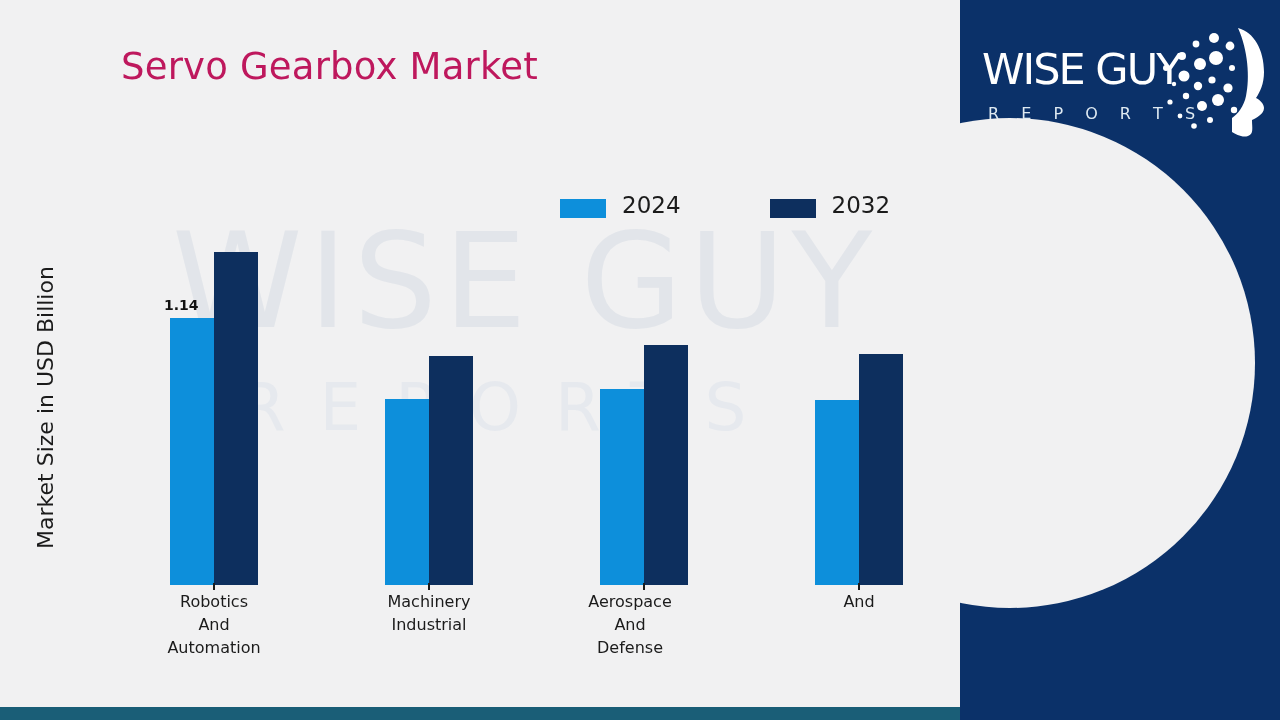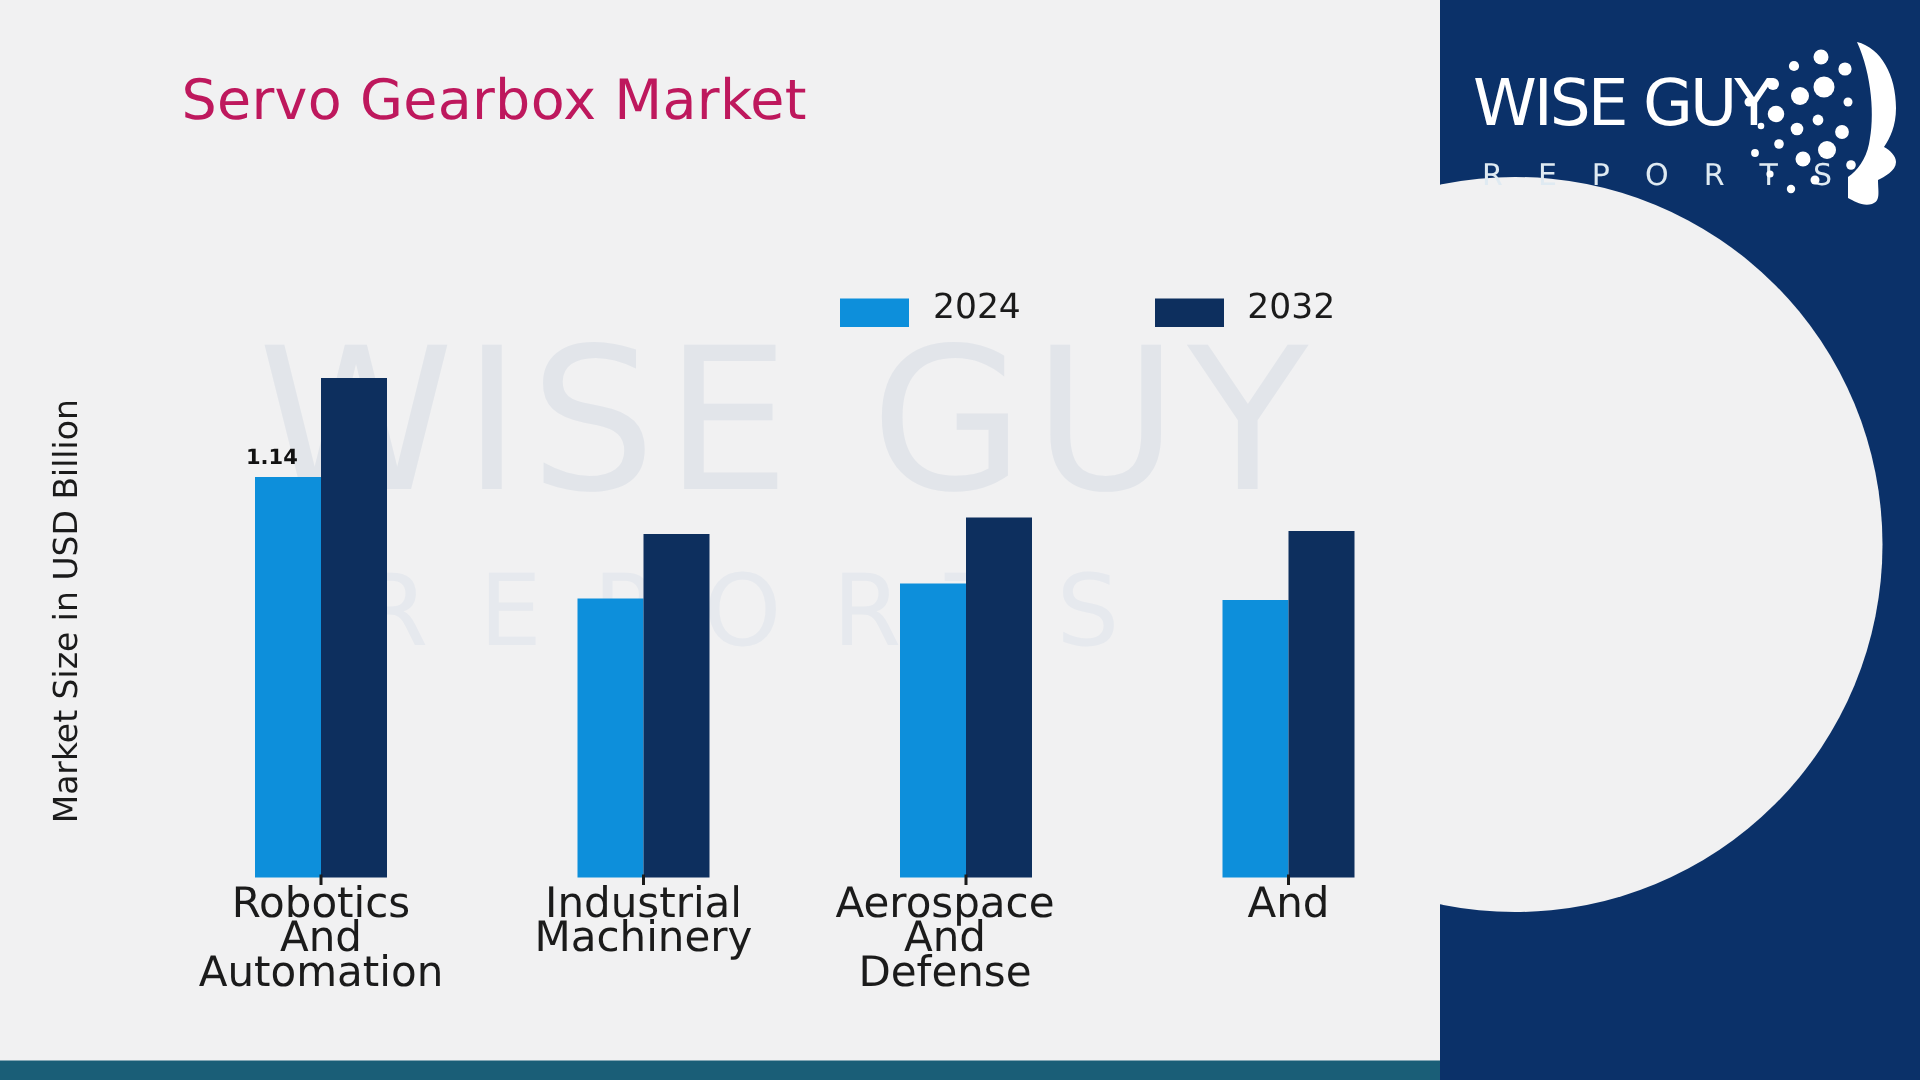--- a/index.html
+++ b/index.html
@@ -114,21 +114,21 @@
     font-size: 43px;
     font-weight: 400;
     color: #ffffff;
     letter-spacing: -2px;
     white-space: nowrap;
   }
   .brand-sub {
     position: absolute;
     left: 14px;
     top: 84px;
-    font-size: 20px;
+    font-size: 16px;
     font-weight: 400;
     color: #dfeaf2;
     letter-spacing: 8.5px;
     white-space: nowrap;
   }
   .brand-dots {
     position: absolute;
     left: 186px;
     top: 2px;
     width: 110px;
@@ -221,21 +221,21 @@
     top: 583px;
     width: 2px;
     height: 7px;
     background: #1b1b1b;
   }
   .cat-label {
     position: absolute;
     top: 590px;
     width: 230px;
     text-align: center;
-    font-size: 28px;
+    font-size: 16px;
     line-height: 23px;
     color: #1b1b1b;
   }
 </style>
 </head>
 <body>
 
 <div id="stage">
 
   <div class="watermark">
@@ -290,22 +290,22 @@
     <div class="tick" style="left:643px"></div>
     <div class="tick" style="left:858px"></div>
 
     <div class="cat-label" style="left:99px">
       <div>Robotics</div>
       <div>And</div>
       <div>Automation</div>
     </div>
 
     <div class="cat-label" style="left:314px">
+      <div>Machinery</div>
       <div>Industrial</div>
-      <div>Machinery</div>
     </div>
 
     <div class="cat-label" style="left:515px">
       <div>Aerospace</div>
       <div>And</div>
       <div>Defense</div>
     </div>
 
     <div class="cat-label" style="left:744px">
       <div>And</div>

